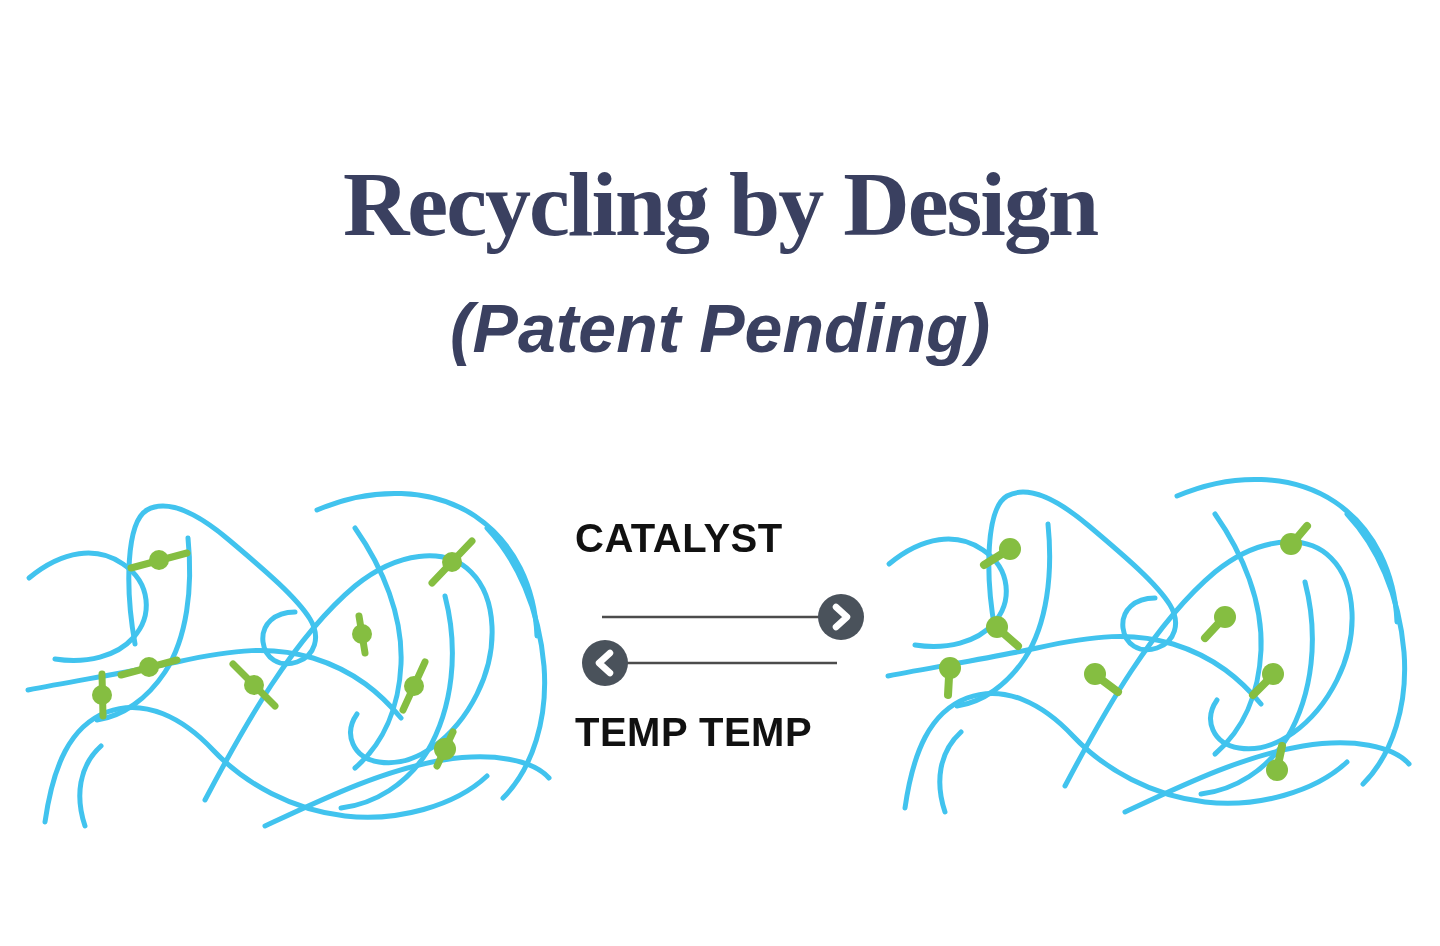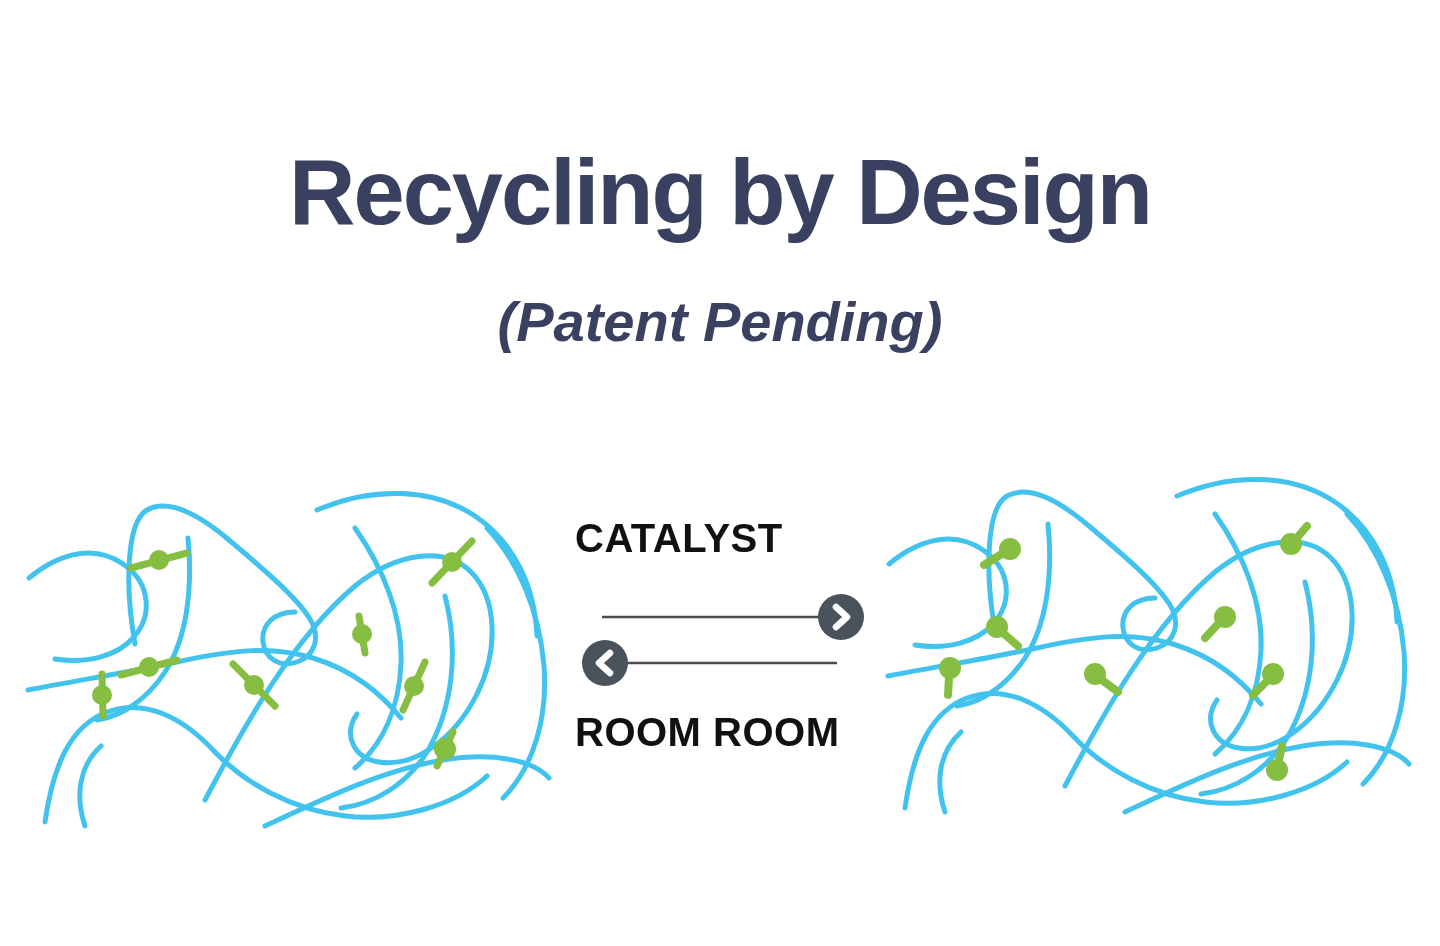--- a/index.html
+++ b/index.html
@@ -2,27 +2,27 @@
 <html style="--background: #ffffff; --navy: #3a4060; --ink: #111111; --strand: #41c3ee; --crosslink: #85be41; --arrow_circle: #4a525b; --arrow_line: #4c4c4c;"><head>
 <meta charset="utf-8">
 <style>
   html,body{margin:0;padding:0;}
   body{
     width:1440px;height:946px;position:relative;overflow:hidden;
     background:var(--background,#ffffff);
     font-family:"Liberation Sans",sans-serif;
   }
   .page-title{
-    position:absolute;top:146px;left:0;right:0;margin:0;
+    position:absolute;top:146px;left:0;right:0;margin:12px;
     text-align:center;font-size:92px;font-weight:bold;letter-spacing:-2px;
-    line-height:1;color:var(--navy,#3a4060);
+    line-height:1;color:var(--navy,#3a4060);font-family:Liberation Serif, serif;
   }
   .page-subtitle{
     position:absolute;top:294px;left:0;right:0;margin:0;
-    text-align:center;font-size:56px;font-weight:bold;font-style:italic;
+    text-align:center;font-size:68px;font-weight:bold;font-style:italic;
     line-height:1;color:var(--navy,#3a4060);
   }
   .network-svg{position:absolute;width:530px;height:380px;}
   .network-left{left:25px;top:466px;}
   .network-right{left:885px;top:452px;}
   .strand{fill:none;stroke:var(--strand,#41c3ee);stroke-width:5;stroke-linecap:round;}
   .xstick{stroke:var(--crosslink,#85be41);stroke-width:7;stroke-linecap:round;fill:none;}
   .xstick-broken{stroke:var(--crosslink,#85be41);stroke-width:8;stroke-linecap:round;fill:none;}
   .xbead{fill:var(--crosslink,#85be41);stroke:none;}
   .reaction-label{
@@ -117,21 +117,21 @@
     </g>
     <g>
       <line class="arrow-line" x1="52" y1="78" x2="262" y2="78"></line>
       <g>
         <circle class="arrow-circle" cx="30" cy="78" r="23"></circle>
         <polyline class="chevron" points="35,68 24,78 35,88"></polyline>
       </g>
     </g>
   </svg>
 
-  <div class="reaction-label label-roomtemp">ROOM ROOM</div>
+  <div class="reaction-label label-roomtemp">TEMP TEMP</div>
 
   <svg class="network-svg network-right" viewBox="0 0 530 380">
     <g>
       <use href="#net-strands" xlink:href="#net-strands"></use>
     </g>
     <g>
       <g>
         <line class="xstick-broken" x1="120" y1="100" x2="99" y2="113"></line>
           <circle class="xbead" cx="125" cy="97" r="11"></circle>
       </g>

